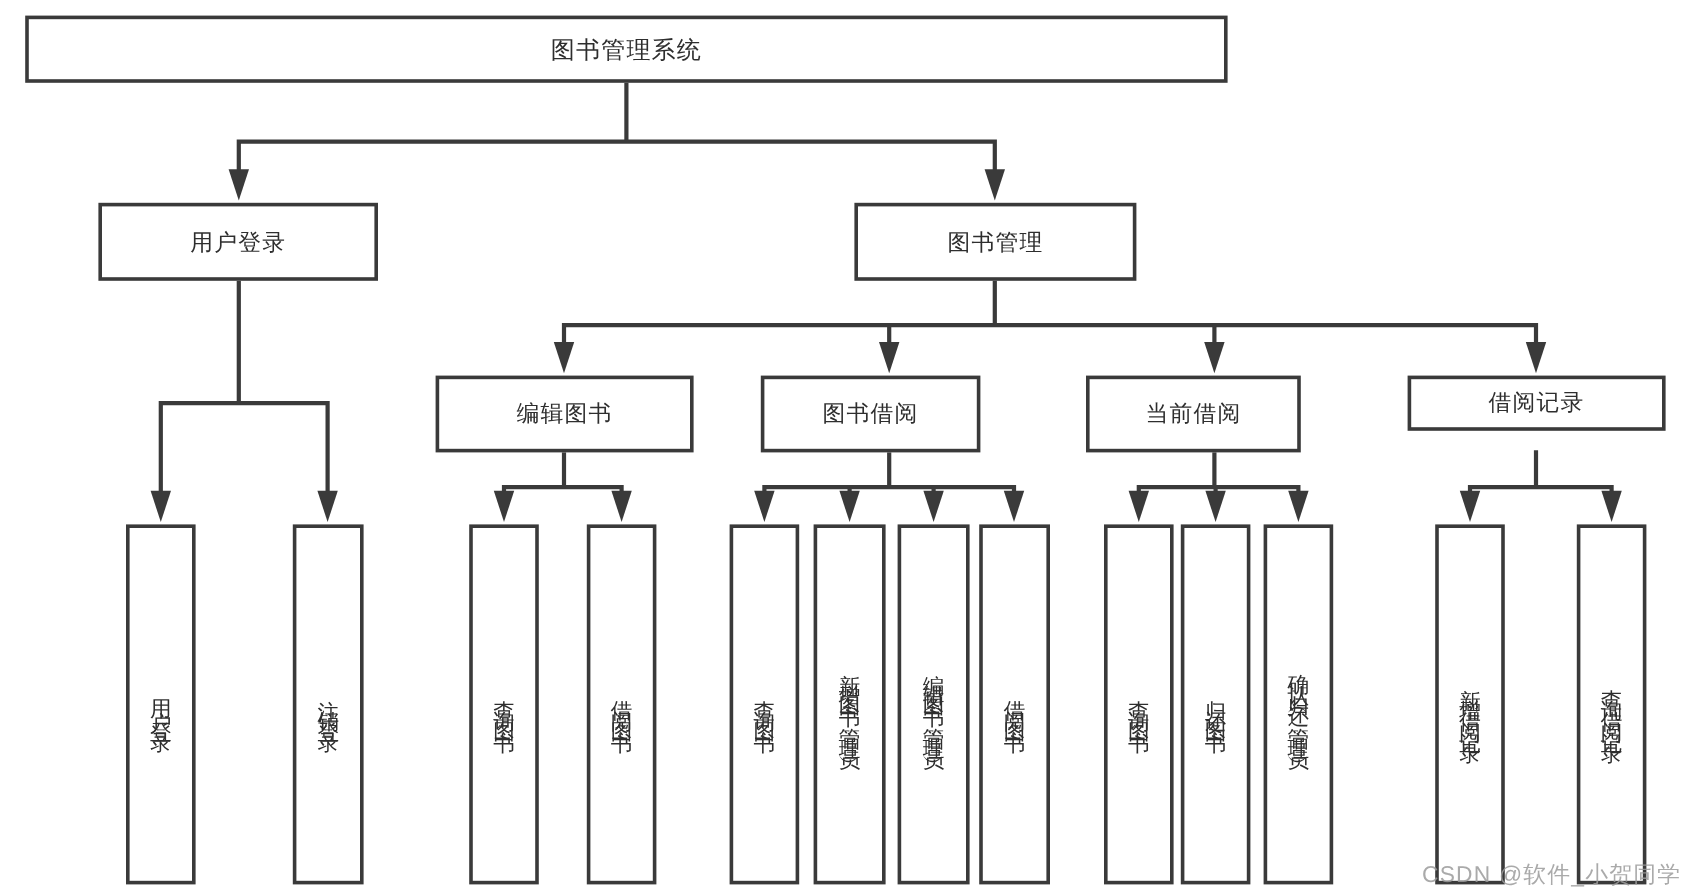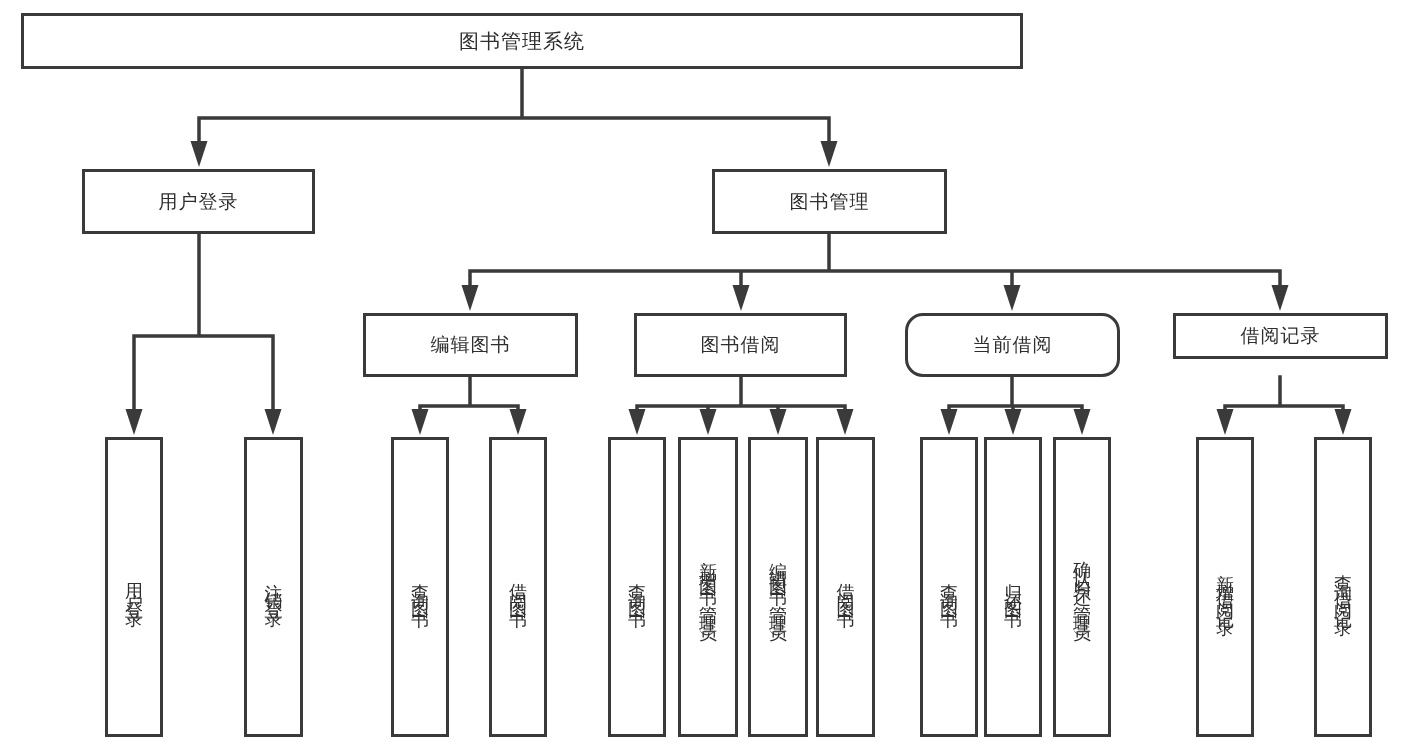--- a/index.html
+++ b/index.html
@@ -94,36 +94,37 @@
       <polygon points="1334.5,409 1351.5,409 1343,435"></polygon>
     </g>
   </svg>
 
   <div class="node root" style="left:21px; top:13px; width:1002px; height:56px;">图书管理系统</div>
 
   <div class="node" style="left:82px; top:169px; width:233px; height:65px;">用户登录</div>
   <div class="node" style="left:712px; top:169px; width:235px; height:65px;">图书管理</div>
 
   <div class="node" style="left:363px; top:313px; width:215px; height:64px;">编辑图书</div>
-  <div class="node" style="left:634px; top:313px; width:213px; height:64px;">图书借阅</div>
-  <div class="node" style="left:905px; top:313px; width:215px; height:64px;border-radius:18px;">当前借阅</div>
+  <div class="node" style="left:634px; top:313px; width:183px; height:64px;">图书借阅</div>
+  <div class="node" style="left:905px; top:313px; width:179px; height:64px;">当前借阅</div>
   <div class="node" style="left:1173px; top:313px; width:215px; height:46px;">借阅记录</div>
 
   <div class="node leaf" style="left:105px; top:437px; width:58px; height:300px;">用户登录</div>
   <div class="node leaf" style="left:244px; top:437px; width:59px; height:300px;">注销登录</div>
 
   <div class="node leaf" style="left:391px; top:437px; width:58px; height:300px;">查询图书</div>
   <div class="node leaf" style="left:489px; top:437px; width:58px; height:300px;">借阅图书</div>
 
   <div class="node leaf" style="left:608px; top:437px; width:58px; height:300px;">查询图书</div>
   <div class="node leaf" style="left:678px; top:437px; width:60px; height:300px;">新增图书（管理员）</div>
   <div class="node leaf" style="left:748px; top:437px; width:60px; height:300px;">编辑图书（管理员）</div>
   <div class="node leaf" style="left:816px; top:437px; width:59px; height:300px;">借阅图书</div>
 
   <div class="node leaf" style="left:920px; top:437px; width:58px; height:300px;">查询图书</div>
   <div class="node leaf" style="left:984px; top:437px; width:58px; height:300px;">归还图书</div>
   <div class="node leaf" style="left:1053px; top:437px; width:58px; height:300px;">确认归还（管理员）</div>
 
   <div class="node leaf" style="left:1196px; top:437px; width:58px; height:300px;">新增借阅记录</div>
   <div class="node leaf" style="left:1314px; top:437px; width:58px; height:300px;">查询借阅记录</div>
 
+  <div class="watermark">CSDN @软件_小贺同学</div>
 
 </div>
 
 </body></html>

